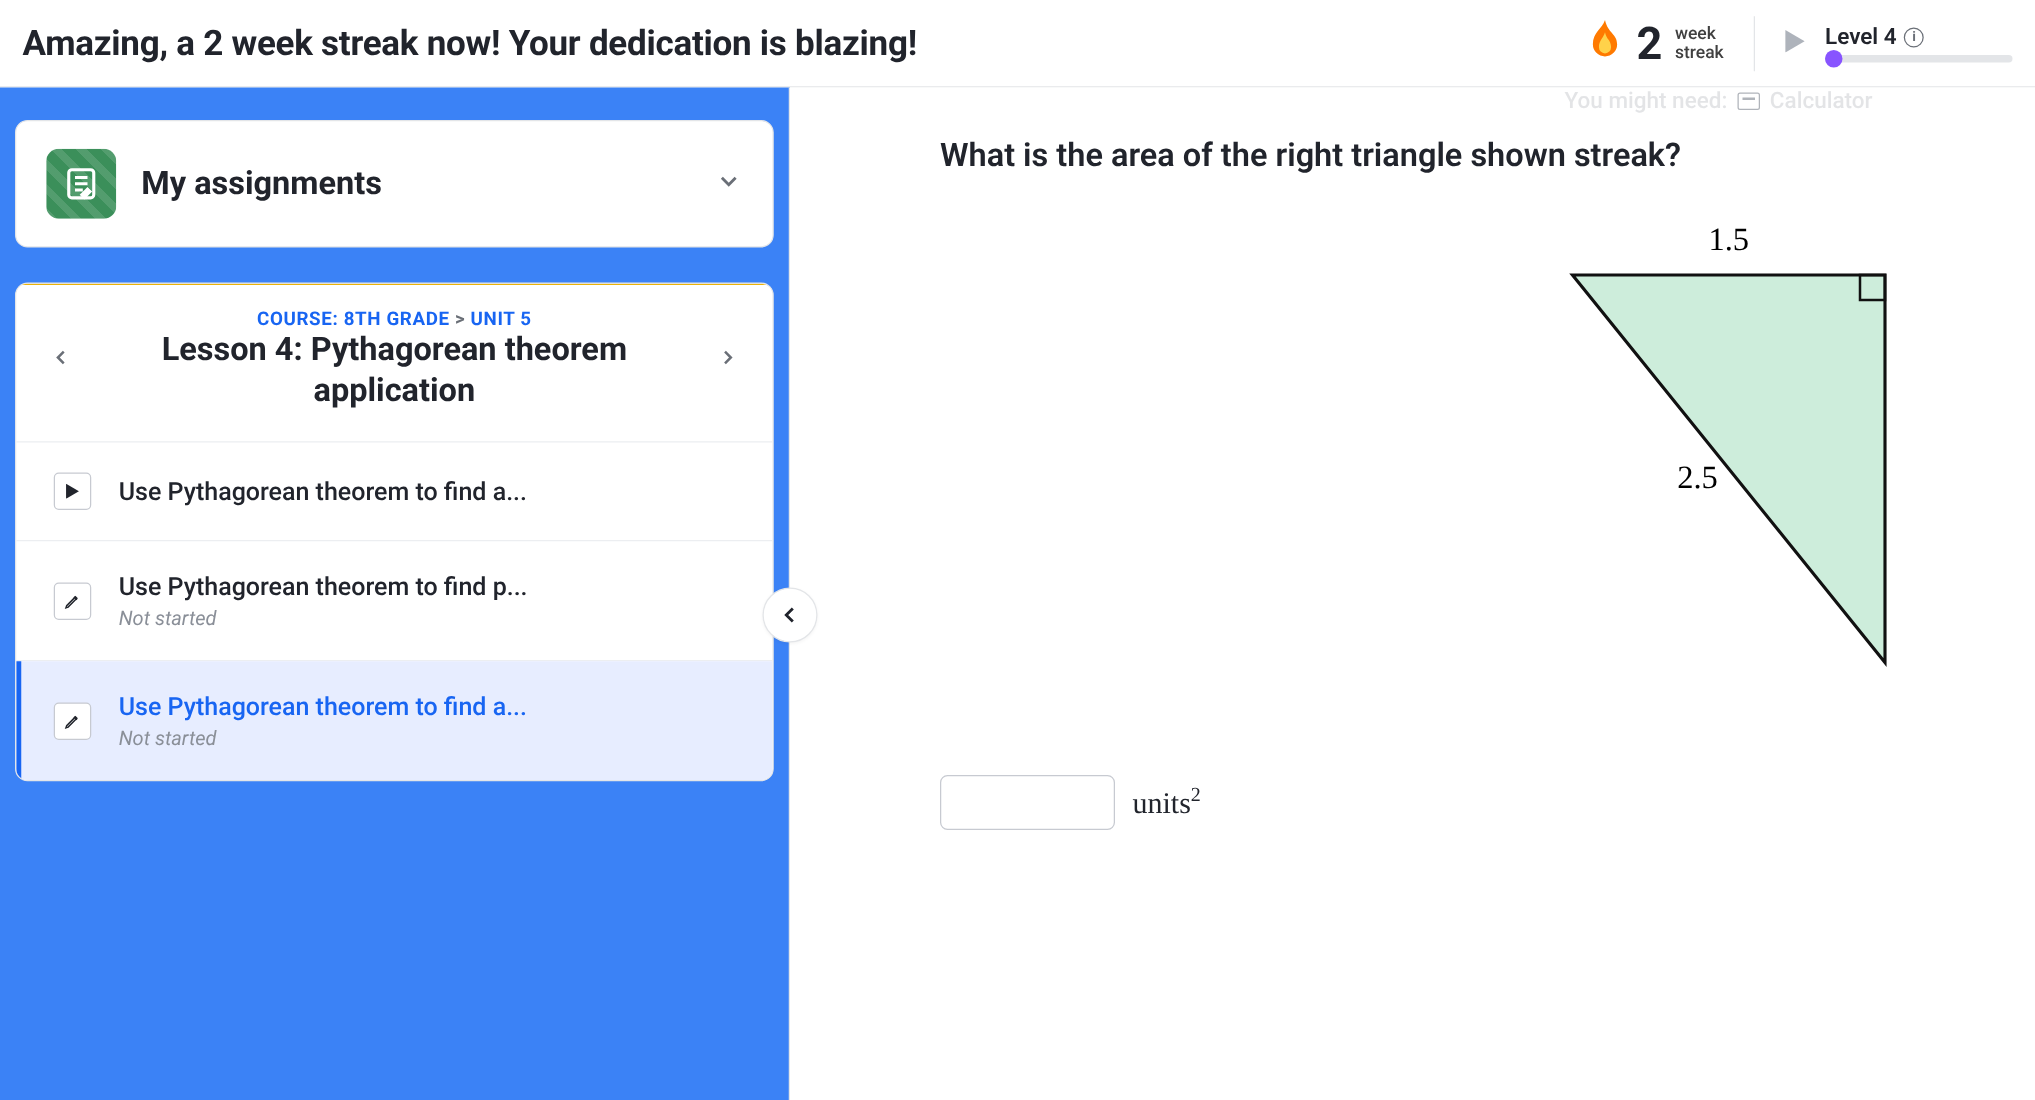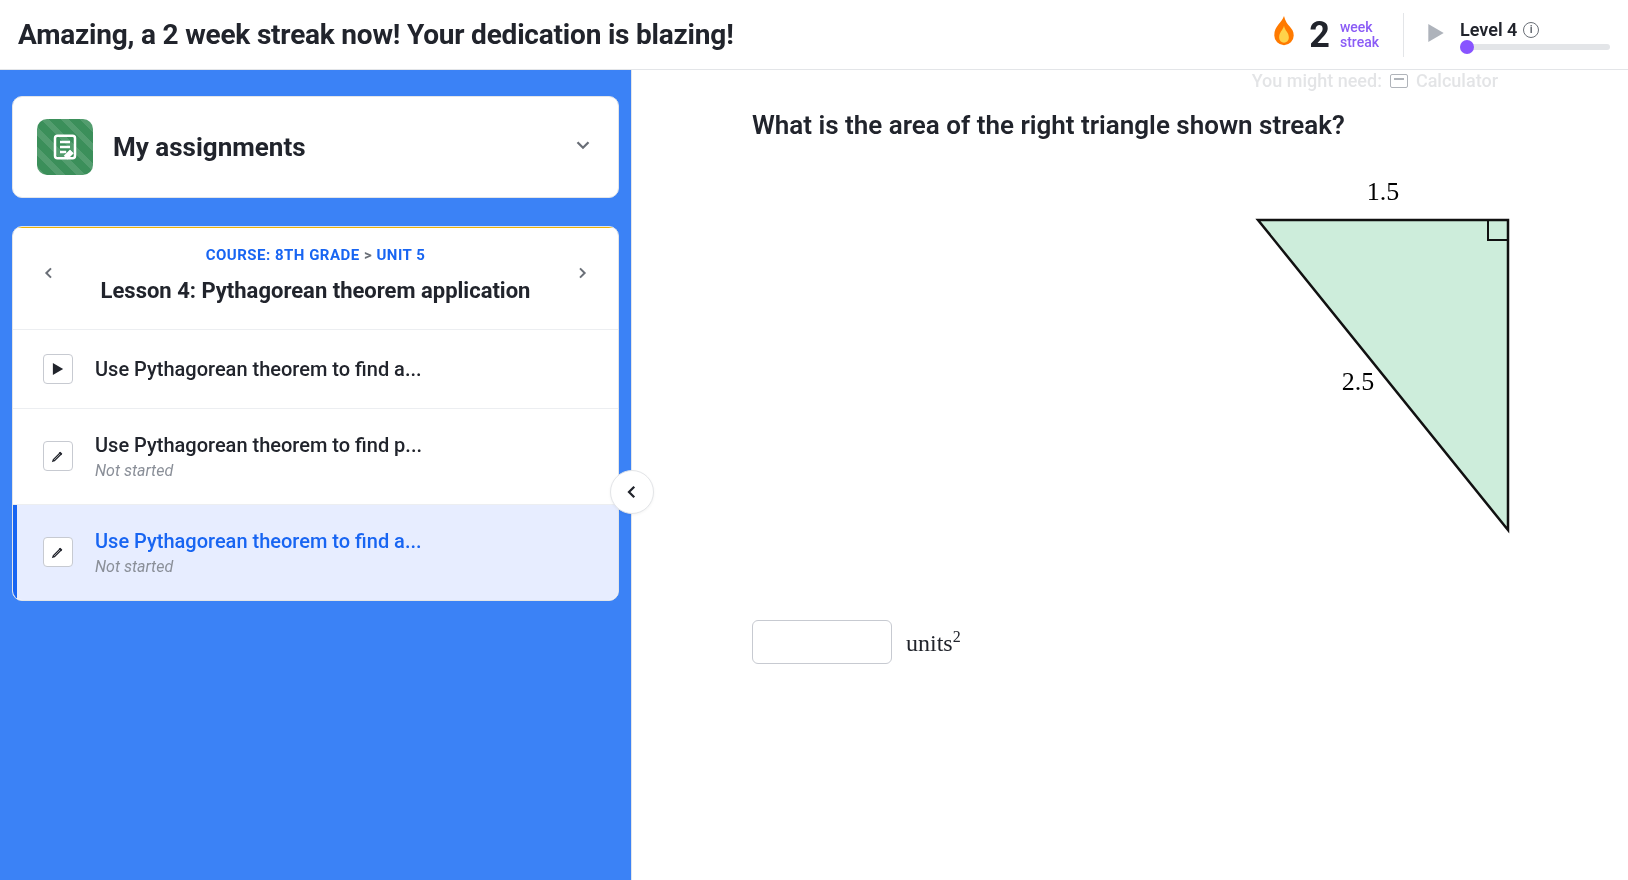--- a/index.html
+++ b/index.html
@@ -4,21 +4,21 @@
 <style>
   * { box-sizing: border-box; margin: 0; padding: 0; }
   html, body { width: 1628px; height: 880px; font-family: -apple-system, BlinkMacSystemFont, "Segoe UI", Roboto, "Helvetica Neue", Arial, sans-serif; background:#fff; color:#21242c; overflow:hidden; }
 
   
   .topbar { position:relative; height:70px; border-bottom:1px solid #e3e5e8; display:flex; align-items:center; padding:0 18px 0 18px; }
   .streak-msg { font-size:28px; font-weight:700; letter-spacing:-0.2px; }
   .top-right { margin-left:auto; display:flex; align-items:center; gap:24px; }
   .streak-box { display:flex; align-items:center; gap:10px; }
   .streak-num { font-size:36px; font-weight:700; line-height:1; }
-  .streak-label { font-size:14px; line-height:1.05; font-weight:500; color:#8b5cf6; }
+  .streak-label { font-size:14px; line-height:1.05; font-weight:500; color:#404040; }
   .vsep { width:1px; height:44px; background:#e3e5e8; }
   .level-box { display:flex; align-items:center; gap:16px; }
   .play-tri { color:#aeb3bb; }
   .level-col { display:flex; flex-direction:column; gap:4px; }
   .level-line { display:flex; align-items:center; gap:6px; font-size:18px; font-weight:600; }
   .info-circle { width:16px; height:16px; border:1.5px solid #6a6f77; border-radius:50%; display:inline-flex; align-items:center; justify-content:center; font-size:11px; font-weight:700; color:#6a6f77; line-height:1; }
   .progress { width:150px; height:6px; background:#e3e5e8; border-radius:3px; position:relative; }
   .progress .dot { position:absolute; left:0; top:-4px; width:14px; height:14px; border-radius:50%; background:#8854ff; }
 
   
@@ -41,21 +41,21 @@
   .card-head .chev { margin-left:auto; color:#6a6f77; }
   .sq-icon { width:56px; height:56px; border-radius:10px; display:flex; align-items:center; justify-content:center; flex-shrink:0; }
   .sq-green { background:#3b8f5a; background-image: repeating-linear-gradient(45deg, rgba(255,255,255,0.12) 0 6px, transparent 6px 14px); }
   .sq-blue  { background:#1f2a8a; background-image: repeating-linear-gradient(60deg, rgba(130,170,255,0.4) 0 4px, transparent 4px 10px); }
 
   .lesson-nav { display:flex; align-items:center; padding:18px 22px 24px 22px; gap:18px; border-top:1px solid #eab308; border-bottom:1px solid #eceef1; }
   .lesson-center { text-align:center; flex:1; }
   .crumb { font-size:15px; font-weight:700; letter-spacing:0.5px; }
   .crumb .blue { color:#1865f2; }
   .crumb .gray { color:#6a6f77; }
-  .lesson-title { font-size:22px; font-weight:700; margin-top:13px; line-height:1.25; }
+  .lesson-title { font-size:26px; font-weight:700; margin-top:0; line-height:1.25; }
   .nav-arrow { color:#6a6f77; cursor:pointer; padding:6px; }
 
   .item-row { display:flex; align-items:center; gap:22px; padding:24px 30px; border-bottom:1px solid #eceef1; cursor:pointer; }
   .item-row:last-child { border-bottom:none; }
   .item-row.active { background:#e7edff; border-left:4px solid #1865f2; padding-left:26px; }
   .item-icon { width:30px; height:30px; border:1.5px solid #c7cad1; border-radius:4px; display:flex; align-items:center; justify-content:center; font-size:14px; color:#21242c; background:#fff; flex-shrink:0; }
   .item-text { font-size:20px; color:#21242c; font-weight:500; }
   .item-text.blue { color:#1865f2; }
   .item-sub { font-size:16px; color:#8a8f98; margin-top:4px;font-style:italic; }
   .item-col { display:flex; flex-direction:column; min-width:0; }

